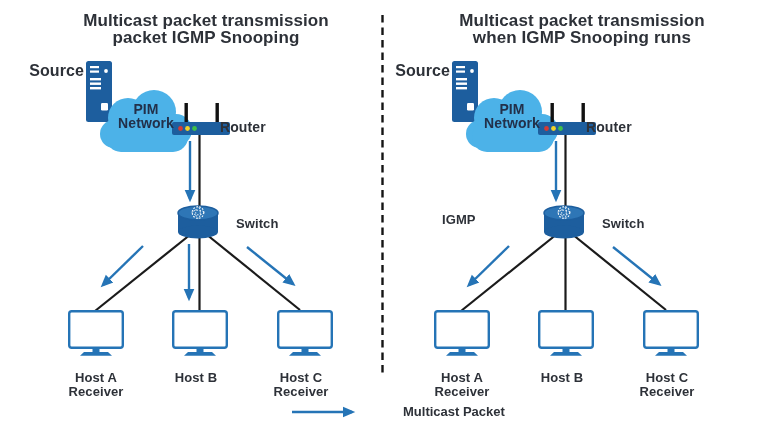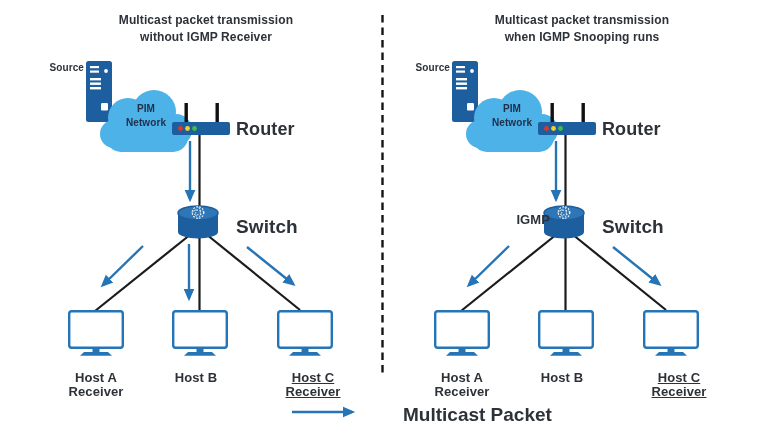--- a/index.html
+++ b/index.html
@@ -10,32 +10,32 @@
     font-family:"Liberation Sans", sans-serif;
     color:#2d3138;
     overflow:hidden;
   }
   .canvas svg{position:absolute;left:0;top:0;}
   .panel{position:absolute;top:0;width:384px;height:400px;pointer-events:none;}
   .p-left{left:0;}
   .p-right{left:366px;}
   .lbl{position:absolute;font-size:13px;font-weight:600;letter-spacing:.1px;white-space:nowrap;}
   .title{position:absolute;top:12px;left:0;width:384px;text-align:center;
-         font-size:12px;font-weight:600;line-height:17px;letter-spacing:.1px;}
+         font-size:17px;font-weight:600;line-height:17px;letter-spacing:.1px;}
   .p-left  .title{padding-left:14px;}
   .p-right .title{padding-left:24px;}
-  .source-lbl{left:12px;top:62px;width:72px;text-align:right;font-size:10px;}
+  .source-lbl{left:12px;top:62px;width:72px;text-align:right;font-size:16px;}
   .cloud-lbl{left:98px;top:102px;width:96px;text-align:center;
-             font-size:10px;font-weight:700;line-height:14px;color:#22304a;}
-  .router-lbl{left:236px;top:119px;font-size:18px;}
-  .switch-lbl{left:236px;top:216px;font-size:19px;}
-  .snooping-lbl{left:92px;top:212px;width:92px;text-align:right;line-height:15px;}
+             font-size:14px;font-weight:700;line-height:14px;color:#22304a;}
+  .router-lbl{left:220px;top:119px;font-size:14px;}
+  .switch-lbl{left:236px;top:216px;font-size:13px;}
+  .snooping-lbl{left:76px;top:212px;width:92px;text-align:left;line-height:15px;}
   .host-lbl{top:356px;width:104px;text-align:center;line-height:14px;margin-top:15px;}
-  .host-a{left:44px;} .host-b{left:144px;} .host-c{left:261px;text-decoration:underline;}
-  .legend-lbl{position:absolute;left:365px;top:404px;font-size:19px;font-weight:600;padding-left:38px;}
+  .host-a{left:44px;} .host-b{left:144px;} .host-c{left:249px;}
+  .legend-lbl{position:absolute;left:365px;top:404px;font-size:13px;font-weight:600;padding-left:38px;}
   
   .wire{stroke:#1b1b1b;stroke-width:2.2;}
   .flow{stroke:#2574b6;stroke-width:2.4;marker-end:url(#ah);}
   .divider{stroke:#141414;stroke-width:2.4;stroke-dasharray:7.5 5;}
 </style>
 </head>
 <body>
 
 <div class="canvas">
 
@@ -126,21 +126,21 @@
       <use href="#icon-monitor" x="277" y="310"></use>
     </g>
 
     <line class="divider" x1="382.5" y1="15" x2="382.5" y2="377"></line>
     <line class="flow" x1="292" y1="412" x2="352" y2="412"></line>
   </svg>
 
   <div class="panel p-left">
     <div class="title">
       <div>Multicast packet transmission</div>
-      <div>without IGMP Receiver</div>
+      <div>packet IGMP Snooping</div>
     </div>
     <div class="lbl source-lbl">Source</div>
     <div class="lbl cloud-lbl">
       <div>PIM</div>
       <div>Network</div>
     </div>
     <div class="lbl router-lbl">Router</div>
     <div class="lbl switch-lbl">Switch</div>
     <div class="lbl host-lbl host-a">
       <div>Host A</div>

